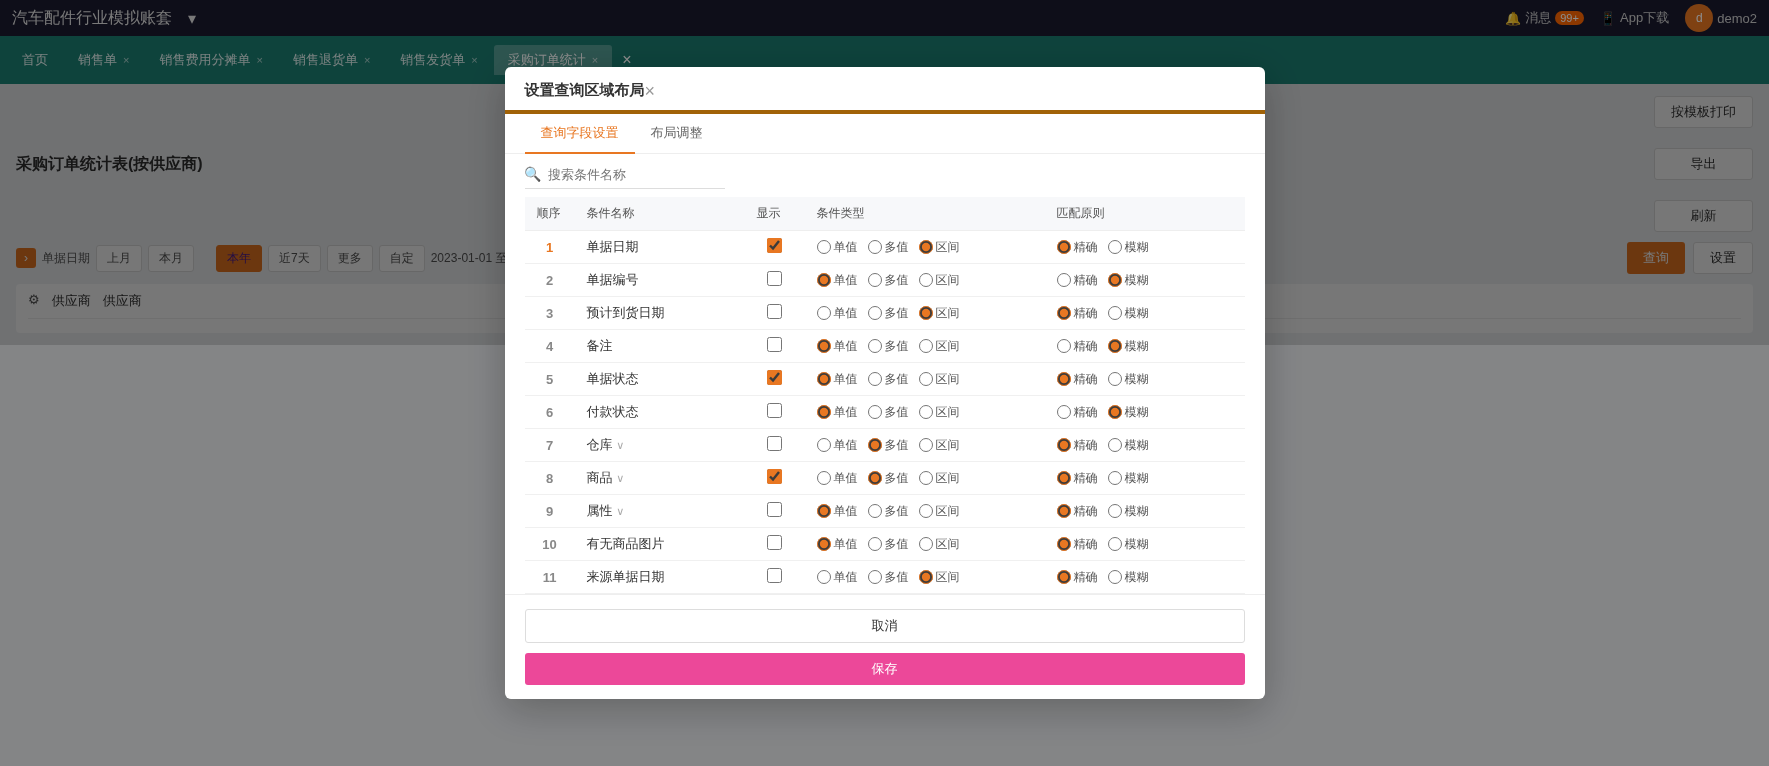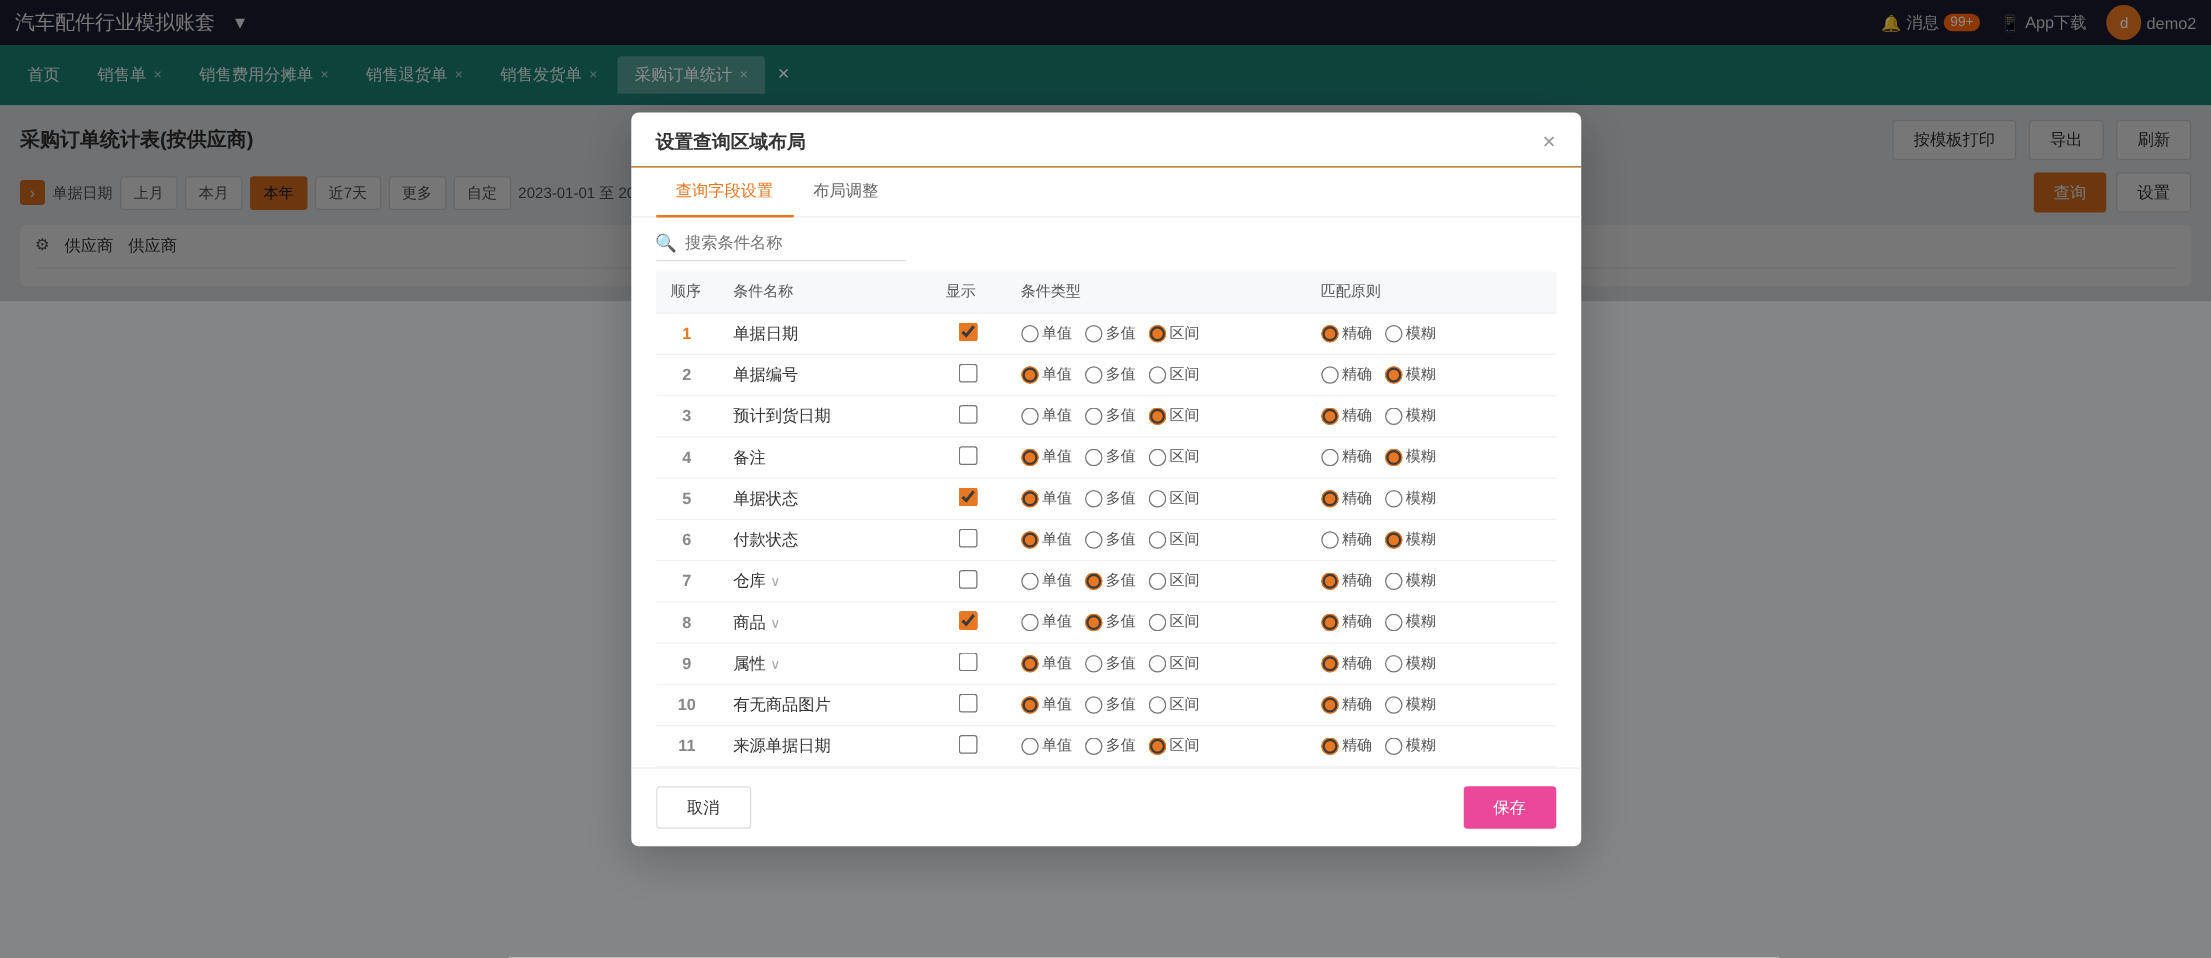--- a/index.html
+++ b/index.html
@@ -36,21 +36,21 @@
       cursor: pointer;
       border-radius: 3px 3px 0 0;
       font-size: 13px;
       display: flex;
       align-items: center;
       gap: 6px;
     }
     .tab-item.active { background: rgba(255,255,255,0.25); color: white; text-align: center; }
     .tab-close { font-size: 11px; opacity: 0.7; }
     .date-btn { padding: 4px 10px; border: 1px solid #ddd; border-radius: 3px; cursor: pointer; font-size: 12px; background: white; color: #555; }
-    .date-btn.active { background: #e87722; color: #0f172a; border-color: #e87722; }
+    .date-btn.active { background: #e87722; color: #4c1d95; border-color: #e87722; margin-left: 16px; }
     .btn-orange { background: #e87722; color: white; border: none; padding: 6px 16px; border-radius: 3px; cursor: pointer; font-size: 13px; }
     .btn-white { background: white; color: #333; border: 1px solid #ddd; padding: 6px 16px; border-radius: 3px; cursor: pointer; font-size: 13px; }
 
     
     .overlay {
       position: fixed; top: 0; left: 0; right: 0; bottom: 0;
       background: rgba(0,0,0,0.45);
       display: flex; align-items: center; justify-content: center;
       z-index: 1000;
     }
@@ -61,23 +61,22 @@
       border-radius: 6px;
       width: 760px;
       max-height: 680px;
       box-shadow: 0 10px 40px rgba(0,0,0,0.25);
       display: flex;
       flex-direction: column;
     }
     .dialog-header {
       display: flex;
       align-items: center;
-      justify-content: space-between;
       padding: 14px 20px 10px;
-      border-bottom: 1px solid #a16207;
+      border-bottom: 4px solid #a16207;
     }
     .dialog-title { font-size: 15px; font-weight: bold; color: #333; }
     .dialog-close { cursor: pointer; color: #999; font-size: 18px; line-height: 1; }
 
     
     .dialog-tabs {
       display: flex;
       padding: 0 20px;
       border-bottom: 1px solid #eee;
       gap: 0;
@@ -146,23 +145,24 @@
     .dialog-body {
       flex: 1;
       overflow-y: auto;
       padding: 0 20px;
     }
 
     
     .dialog-footer {
       padding: 14px 20px;
       display: flex;
-      justify-content: space-between;
+      justify-content: flex-end;
       gap: 10px;
       border-top: 1px solid #eee;
+      flex-direction: column;
     }
     .btn-cancel {
       padding: 7px 24px;
       border: 1px solid #ddd;
       border-radius: 3px;
       background: white;
       cursor: pointer;
       font-size: 13px;
       color: #333;
     }
@@ -227,21 +227,21 @@
   <div class="tab-item active">
     <span>采购订单统计</span>
     <span class="tab-close">×</span>
   </div>
   <span class="page-close" style="margin-left:8px;">×</span>
 </div>
 
 <div style="padding: 12px 16px; background: #f0f2f5; filter: brightness(0.85);">
   <div style="display:flex; align-items:center; margin-bottom:10px;">
     <span style="font-size:16px; font-weight:bold; color:#333;">采购订单统计表(按供应商)</span>
-    <div style="margin-left:auto; display:flex; gap:10px;">
+    <div style="margin-left:auto; display:flex; gap:20px;flex-direction:column;">
       <button class="btn-white">按模板打印</button>
       <button class="btn-white">导出</button>
       <button class="btn-white">刷新</button>
     </div>
   </div>
   <div style="display:flex; align-items:center; gap:6px; margin-bottom:10px; flex-wrap:wrap;">
     <button class="btn-orange" style="padding:3px 8px; font-size:12px;">›</button>
     <span style="font-size:12px; color:#555;">单据日期</span>
     <button class="date-btn">上月</button>
     <button class="date-btn">本月</button>

